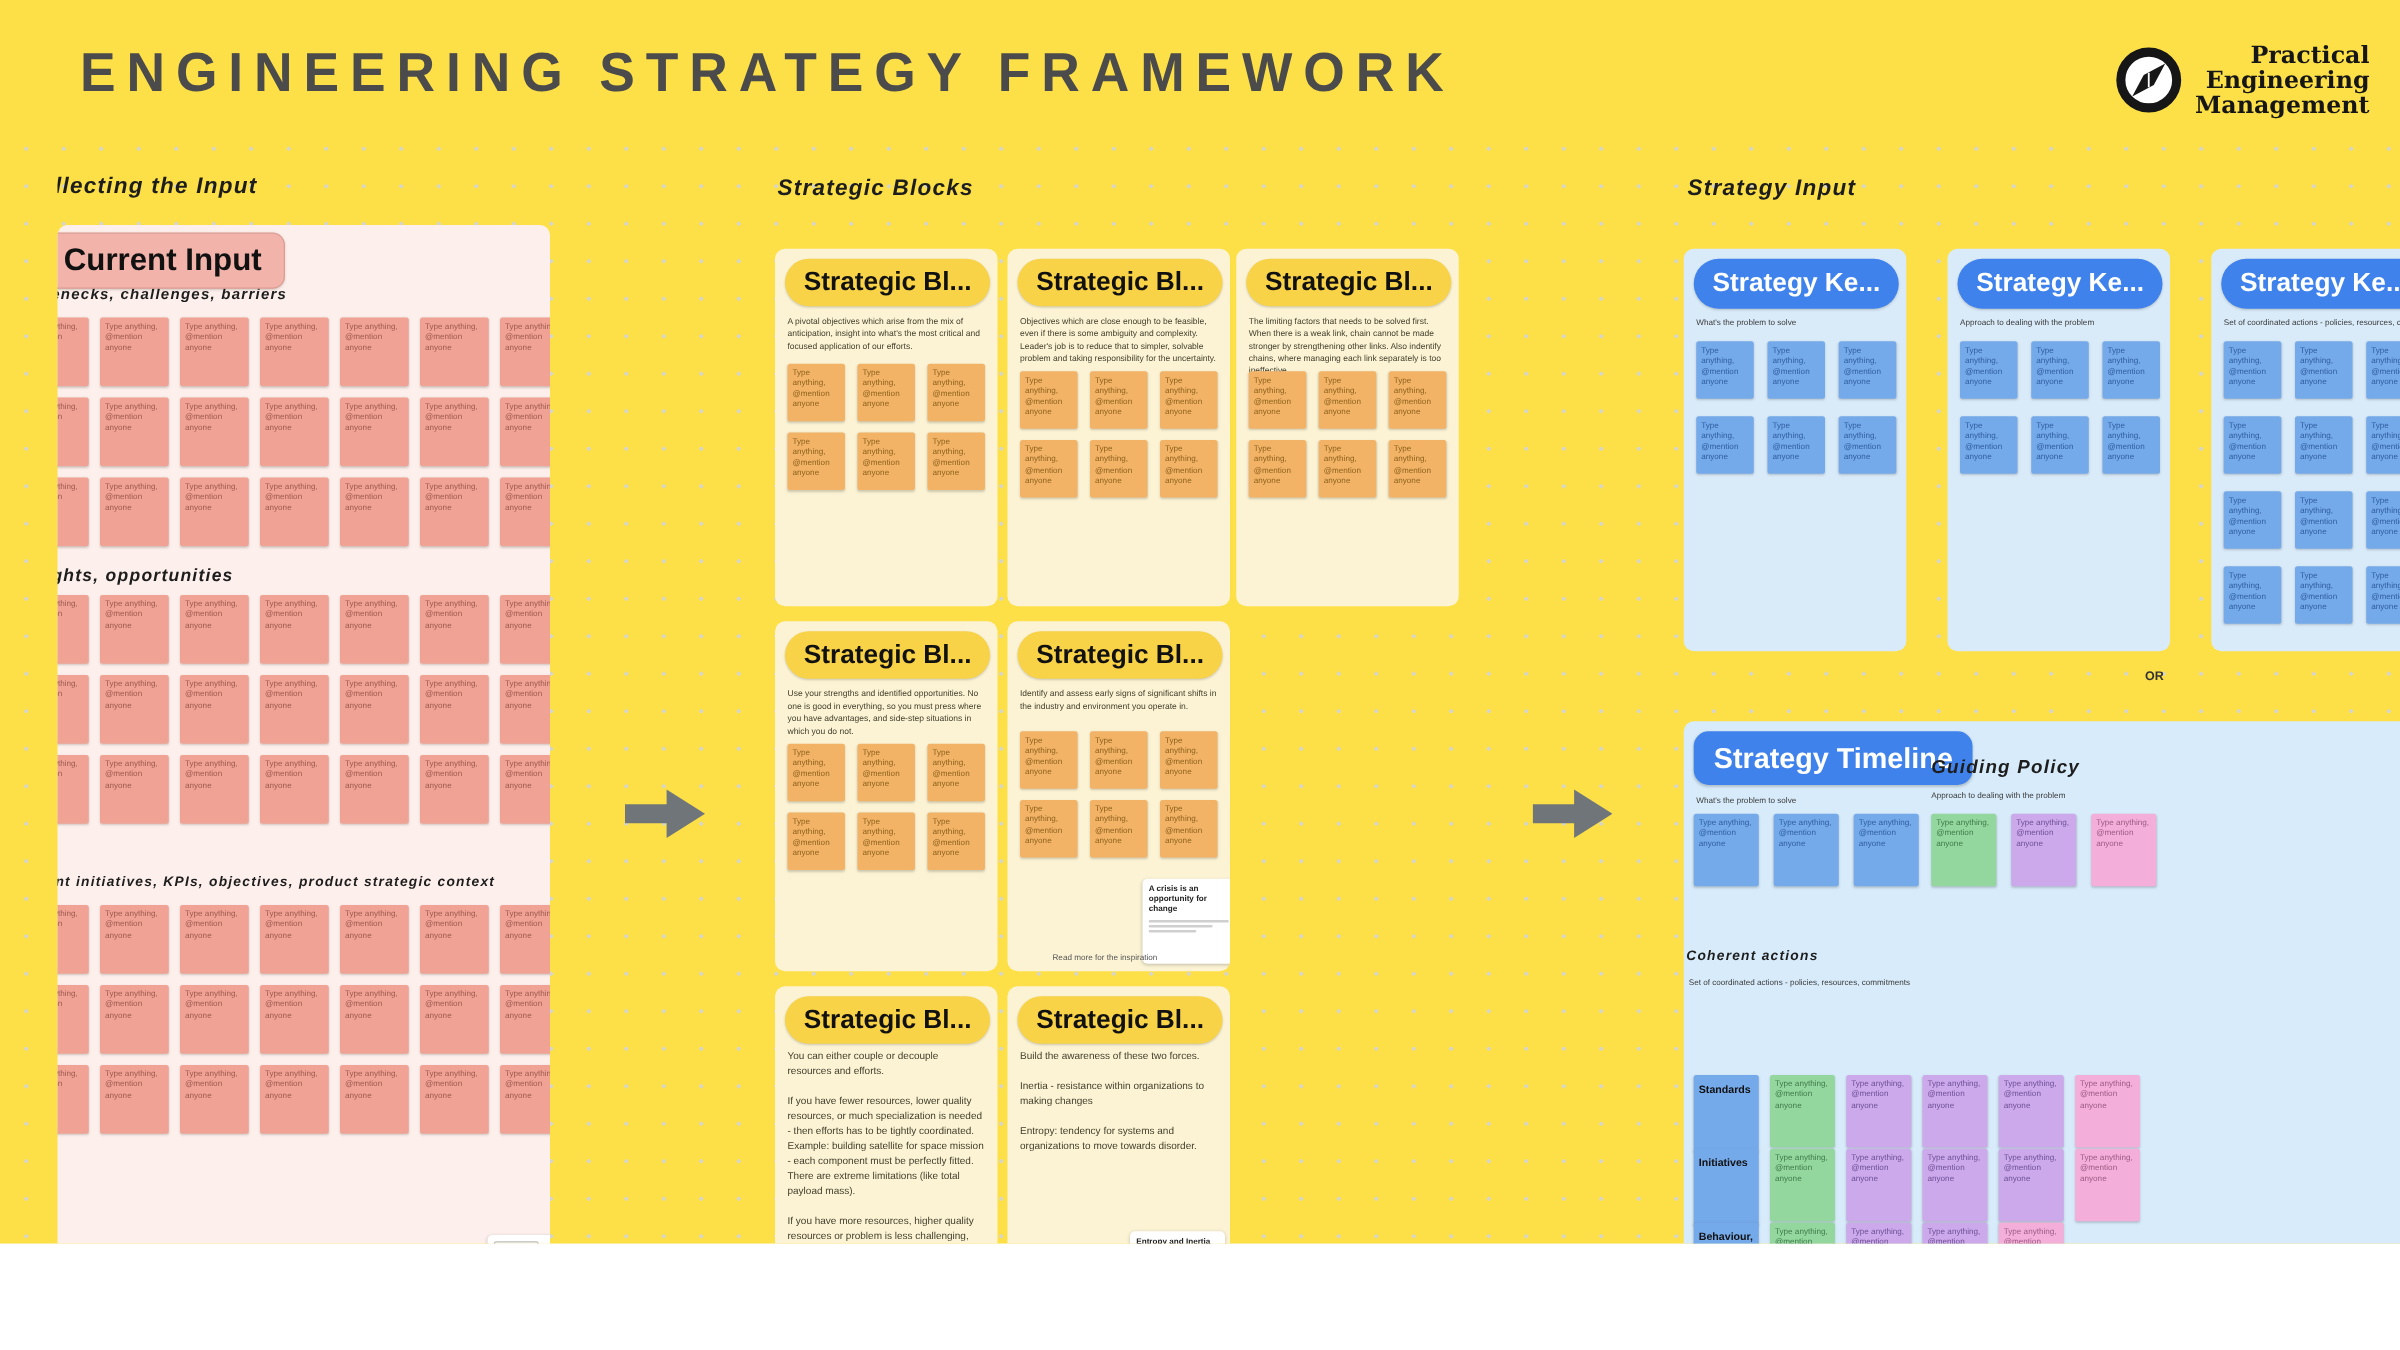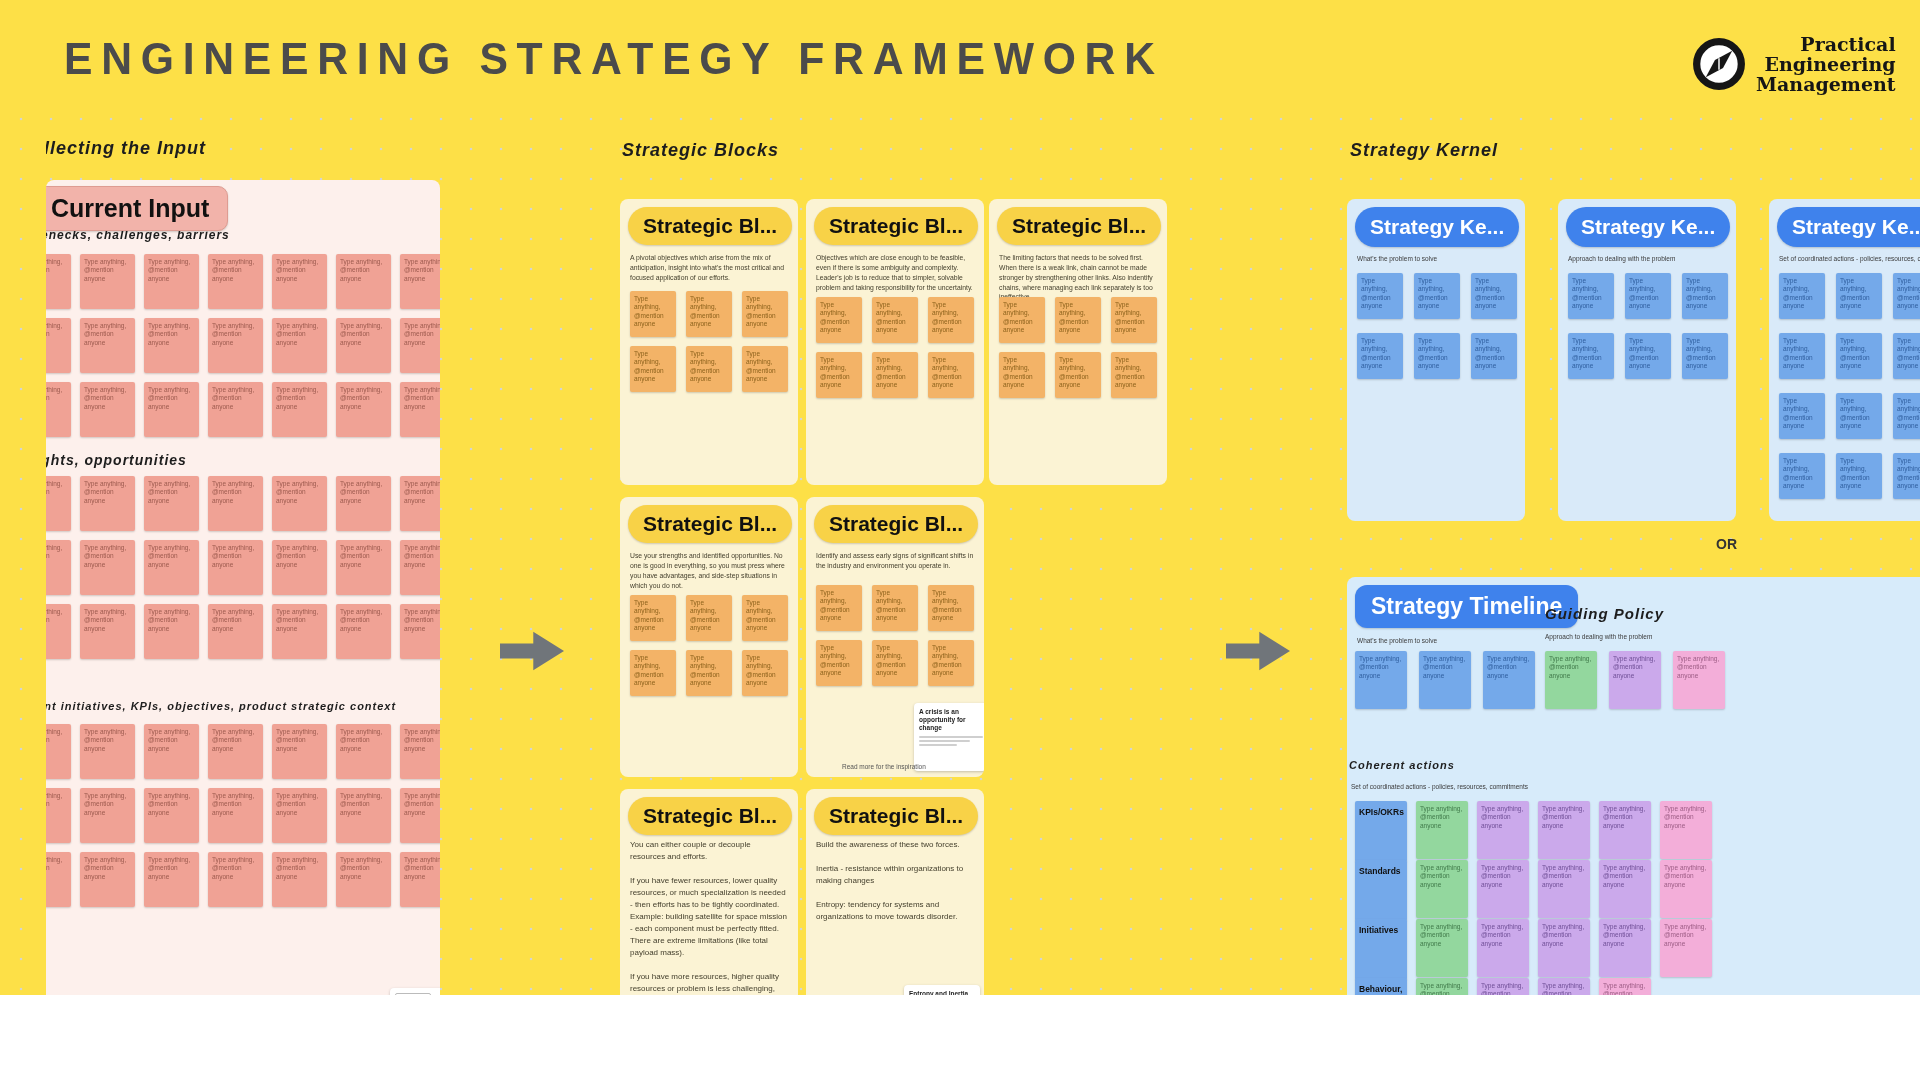--- a/index.html
+++ b/index.html
@@ -57,21 +57,21 @@
             padding:5px;}
   .lc-title{font-size:6.5px;font-weight:700;color:#222;line-height:1.25;}
   .lc-lines{margin-top:4px;}
   .lc-lines i{display:block;height:2px;background:#cfcfcf;border-radius:1px;margin-bottom:2px;}
   .lc-lines i:nth-child(2){width:80%;}
   .lc-lines i:nth-child(3){width:60%;}
   .lc-img{width:26px;height:18px;border:1px solid #bbb;border-radius:2px;margin-bottom:3px;}
   
   .blockarrow{position:absolute;width:64px;height:42px;background:var(--arrow_gray);
      clip-path:polygon(0 32%,52% 32%,52% 4%,100% 50%,52% 96%,52% 68%,0 68%);}
-  .or{position:absolute;font-size:14px;font-weight:700;color:#333;}
+  .or{position:absolute;font-size:10px;font-weight:700;color:#333;}
   
   .timeaxis{position:absolute;display:flex;align-items:center;gap:6px;}
   .tl-seg{width:14px;height:2px;background:#1a1a1a;}
   .tl-label{font-size:10px;font-weight:700;font-style:italic;color:#111;}
   .tl-line{height:2px;background:var(--timeline_line);flex:1;}
 </style>
 </head>
 <body>
 
 <div class="stage">
@@ -91,21 +91,21 @@
       <div>Practical</div>
       <div>Engineering</div>
       <div>Management</div>
     </div>
   </div>
 
   <div class="clip" style="left:46px;top:138px;width:380px;height:28px;">
     <span class="hand" style="font-size:18px;margin-left:-28px;">Collecting the Input</span>
   </div>
   <div class="hand" style="position:absolute;left:622px;top:140px;font-size:18px;">Strategic Blocks</div>
-  <div class="hand" style="position:absolute;left:1350px;top:140px;font-size:18px;">Strategy Kernel</div>
+  <div class="hand" style="position:absolute;left:1350px;top:140px;font-size:18px;">Strategy Input</div>
 
   <div class="panel pink" style="left:46px;top:180px;width:394px;height:880px;">
     <div class="hand" style="position:absolute;left:-36px;top:48px;font-size:12px;">bottlenecks, challenges, barriers</div>
     <div class="tab tab-pink" style="left:-14px;top:6px;">Current Input</div>
     <div class="sgrid pgrid" style="left:-30px;top:74px;">
         <div class="sticky st-pink">Type anything, @mention anyone</div>
         <div class="sticky st-pink">Type anything, @mention anyone</div>
         <div class="sticky st-pink">Type anything, @mention anyone</div>
         <div class="sticky st-pink">Type anything, @mention anyone</div>
         <div class="sticky st-pink">Type anything, @mention anyone</div>
@@ -355,30 +355,20 @@
     <div class="tiny" style="left:198px;top:56px;">Approach to dealing with the problem</div>
     <div class="srow" style="left:198px;top:74px;">
         <div class="sticky st-green">Type anything, @mention anyone</div>
         <div class="sticky st-purple">Type anything, @mention anyone</div>
         <div class="sticky st-rose">Type anything, @mention anyone</div>
       </div>
 
     <div class="hand" style="position:absolute;left:2px;top:182px;font-size:11px;">Coherent actions</div>
     <div class="tiny" style="left:4px;top:206px;">Set of coordinated actions - policies, resources, commitments</div>
 
-    <div class="srow" style="left:8px;top:224px;gap:9px;">
-      <div class="sticky label-sticky" style="width:44px;height:50px;">KPIs/OKRs</div>
-      <div style="display:flex;gap:9px;">
-          <div class="sticky st-green">Type anything, @mention anyone</div>
-          <div class="sticky st-purple">Type anything, @mention anyone</div>
-          <div class="sticky st-purple">Type anything, @mention anyone</div>
-          <div class="sticky st-purple">Type anything, @mention anyone</div>
-          <div class="sticky st-rose">Type anything, @mention anyone</div>
-        </div>
-    </div>
     <div class="srow" style="left:8px;top:283px;gap:9px;">
       <div class="sticky label-sticky" style="width:44px;height:50px;">Standards</div>
       <div style="display:flex;gap:9px;">
           <div class="sticky st-green">Type anything, @mention anyone</div>
           <div class="sticky st-purple">Type anything, @mention anyone</div>
           <div class="sticky st-purple">Type anything, @mention anyone</div>
           <div class="sticky st-purple">Type anything, @mention anyone</div>
           <div class="sticky st-rose">Type anything, @mention anyone</div>
         </div>
     </div>

